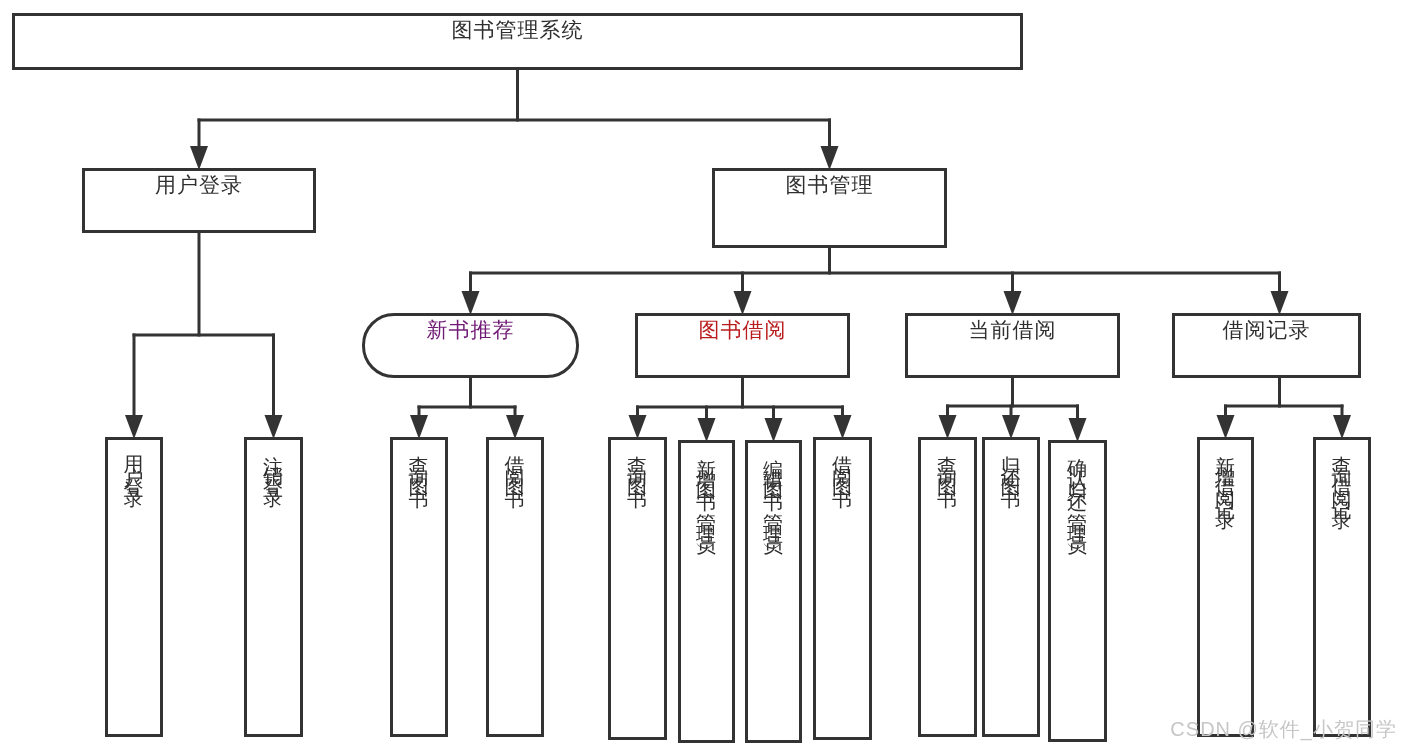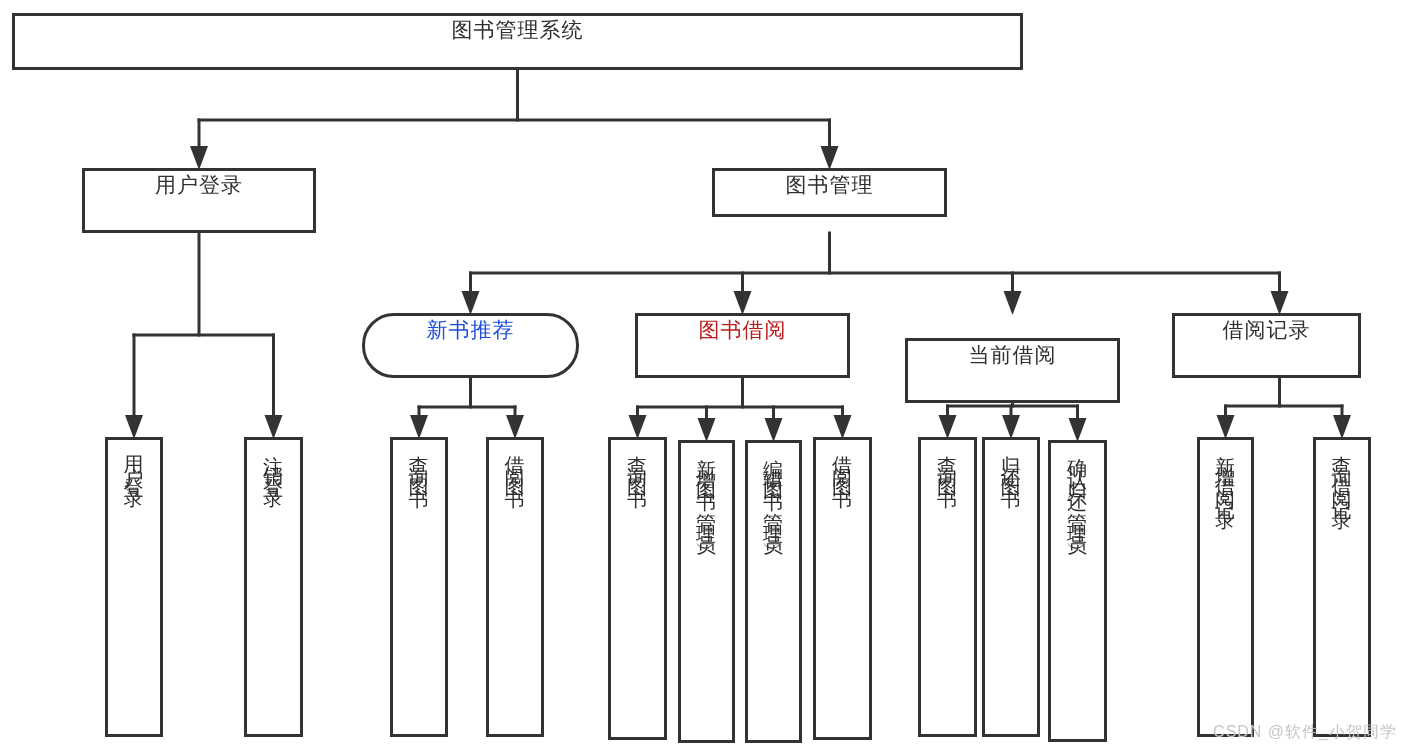--- a/index.html
+++ b/index.html
@@ -48,21 +48,21 @@
     writing-mode: vertical-rl;
     text-orientation: mixed;
     letter-spacing: 11px;
     line-height: 1;
     white-space: nowrap;
   }
   .watermark {
     position: absolute;
     right: 8px;
     bottom: 4px;
-    font-size: 16px;
+    font-size: 20px;
     letter-spacing: 1px;
     z-index: 5;
     white-space: nowrap;
   }
 </style>
 </head>
 <body>
 
 <div id="canvas">
   <svg id="connectors" width="1405" height="747" viewBox="0 0 1405 747" xmlns="http://www.w3.org/2000/svg">
@@ -120,30 +120,30 @@
       <polygon points="1333,415 1351,415 1342,439" fill="#333333"></polygon>
     </svg>
 
   <div class="watermark" style="color: rgb(198, 198, 198);">CSDN @软件_小贺同学</div>
 <div class="node node-h" style="left: 12px; top: 13px; width: 1011px; height: 57px; border-color: rgb(51, 51, 51); color: rgb(47, 47, 47);">
       <span class="lbl">图书管理系统</span>
     </div>
     <div class="node node-h" style="left: 82px; top: 168px; width: 234px; height: 65px; border-color: rgb(51, 51, 51); color: rgb(47, 47, 47);">
       <span class="lbl">用户登录</span>
     </div>
-    <div class="node node-h" style="left: 712px; top: 168px; width: 235px; height: 49px; border-color: rgb(51, 51, 51); color: rgb(47, 47, 47);">
+    <div class="node node-h" style="left: 712px; top: 168px; width: 235px; height: 80px; border-color: rgb(51, 51, 51); color: rgb(47, 47, 47);">
       <span class="lbl">图书管理</span>
     </div>
-    <div class="node node-h" style="left: 362px; top: 313px; width: 217px; height: 65px; border-color: rgb(51, 51, 51); color: #1d4ed8; border-radius: 32px;">
+    <div class="node node-h" style="left: 362px; top: 313px; width: 217px; height: 65px; border-color: rgb(51, 51, 51); color: #701a75; border-radius: 32px;">
       <span class="lbl">新书推荐</span>
     </div>
     <div class="node node-h" style="left: 635px; top: 313px; width: 215px; height: 65px; border-color: rgb(51, 51, 51); color: #b91c1c;">
       <span class="lbl">图书借阅</span>
     </div>
-    <div class="node node-h" style="left: 905px; top: 313px; width: 215px; height: 65px; border-color: rgb(51, 51, 51); color: rgb(47, 47, 47); margin-top: 25px;">
+    <div class="node node-h" style="left: 905px; top: 313px; width: 215px; height: 65px; border-color: rgb(51, 51, 51); color: rgb(47, 47, 47);">
       <span class="lbl">当前借阅</span>
     </div>
     <div class="node node-h" style="left: 1172px; top: 313px; width: 189px; height: 65px; border-color: rgb(51, 51, 51); color: rgb(47, 47, 47);">
       <span class="lbl">借阅记录</span>
     </div>
     <div class="node node-v" style="left: 105px; top: 437px; width: 58px; height: 300px; border-color: rgb(51, 51, 51); color: rgb(47, 47, 47);">
       <span class="lbl">用户登录</span>
     </div>
     <div class="node node-v" style="left: 244px; top: 437px; width: 59px; height: 300px; border-color: rgb(51, 51, 51); color: rgb(47, 47, 47);">
       <span class="lbl">注销登录</span>

